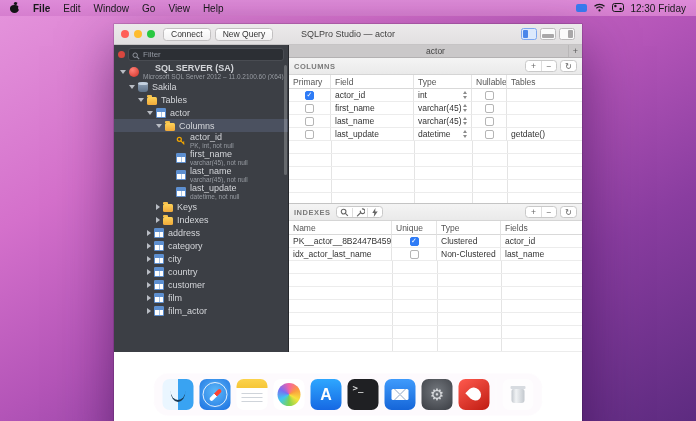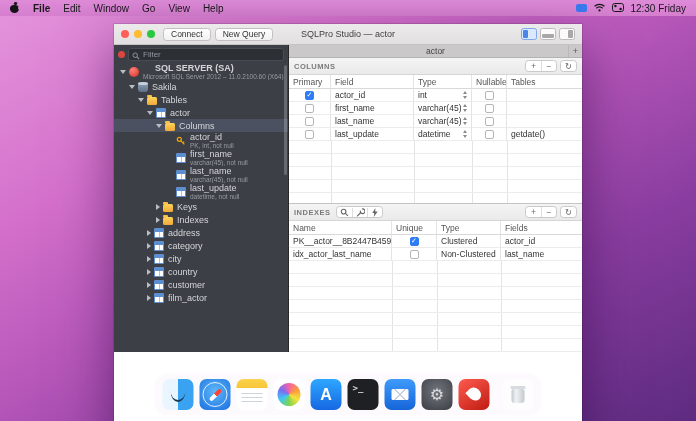--- a/index.html
+++ b/index.html
@@ -323,20 +323,25 @@
             <span class="tl">country</span>
           </div>
           <div class="trow" style="--d:3">
             <i class="disc right"></i>
             <i class="ico table"></i>
             <span class="tl">customer</span>
           </div>
           <div class="trow" style="--d:3">
             <i class="disc right"></i>
             <i class="ico table"></i>
+            <span class="tl">film</span>
+          </div>
+          <div class="trow" style="--d:3">
+            <i class="disc right"></i>
+            <i class="ico table"></i>
             <span class="tl">film_actor</span>
           </div>
 
         </div>
         <span class="sthumb"></span>
       </div>
 
       <div class="rightcol">
         <div class="tabbar">
           <span class="tabtitle">actor</span>

